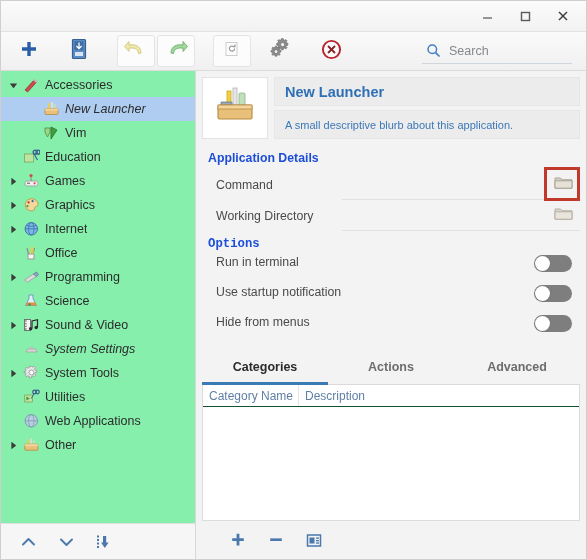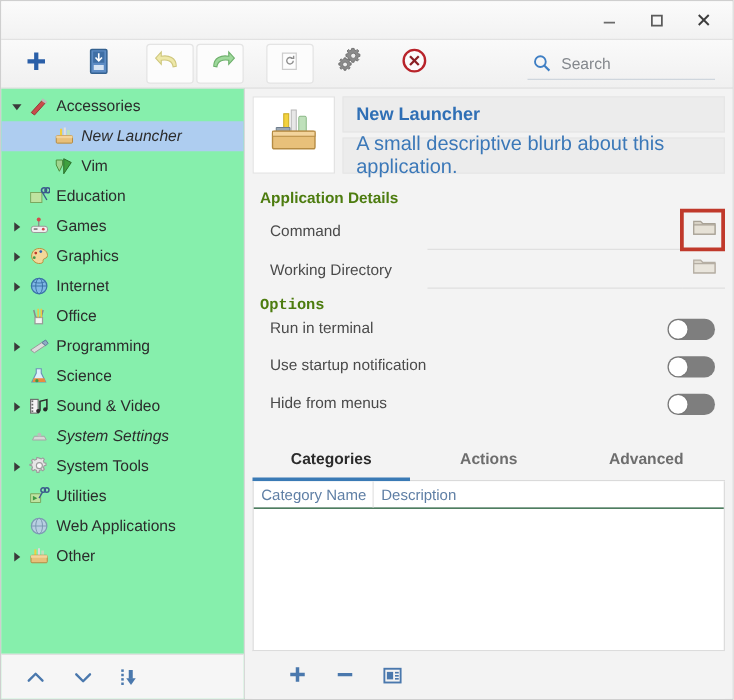--- a/index.html
+++ b/index.html
@@ -116,23 +116,23 @@
     background: #ffffff; border: 1px solid #e3e3e3;
     display: flex; align-items: center; justify-content: center;
     flex: none;
   }
   .hdr .fields { flex: 1; min-width: 0; display: flex; flex-direction: column; gap: 4px; }
   .hdr .f {
     background: #ececec; border: 1px solid #e6e6e6;
     height: 29px; display: flex; align-items: center; padding: 0 10px;
   }
   .hdr .f.title { color: #2f6fb5; font-weight: bold; font-size: 14.5px; }
-  .hdr .f.blurb { color: #3b78b8; font-size: 16px; }
+  .hdr .f.blurb { color: #3b78b8; font-size: 11px; }
   .sect-title {
-    font-weight: bold; font-size: 12.3px; color: #4d7c0f;
+    font-weight: bold; font-size: 12.3px; color: #1d4ed8;
     margin: 2px 0 4px 6px;
   }
   .frow {
     display: flex; align-items: center;
     height: 31px; position: relative;
   }
   .frow .flabel {
     font-size: 12.3px; color: #4a4a4a;
     width: 140px; padding-left: 14px; flex: none;
   }

